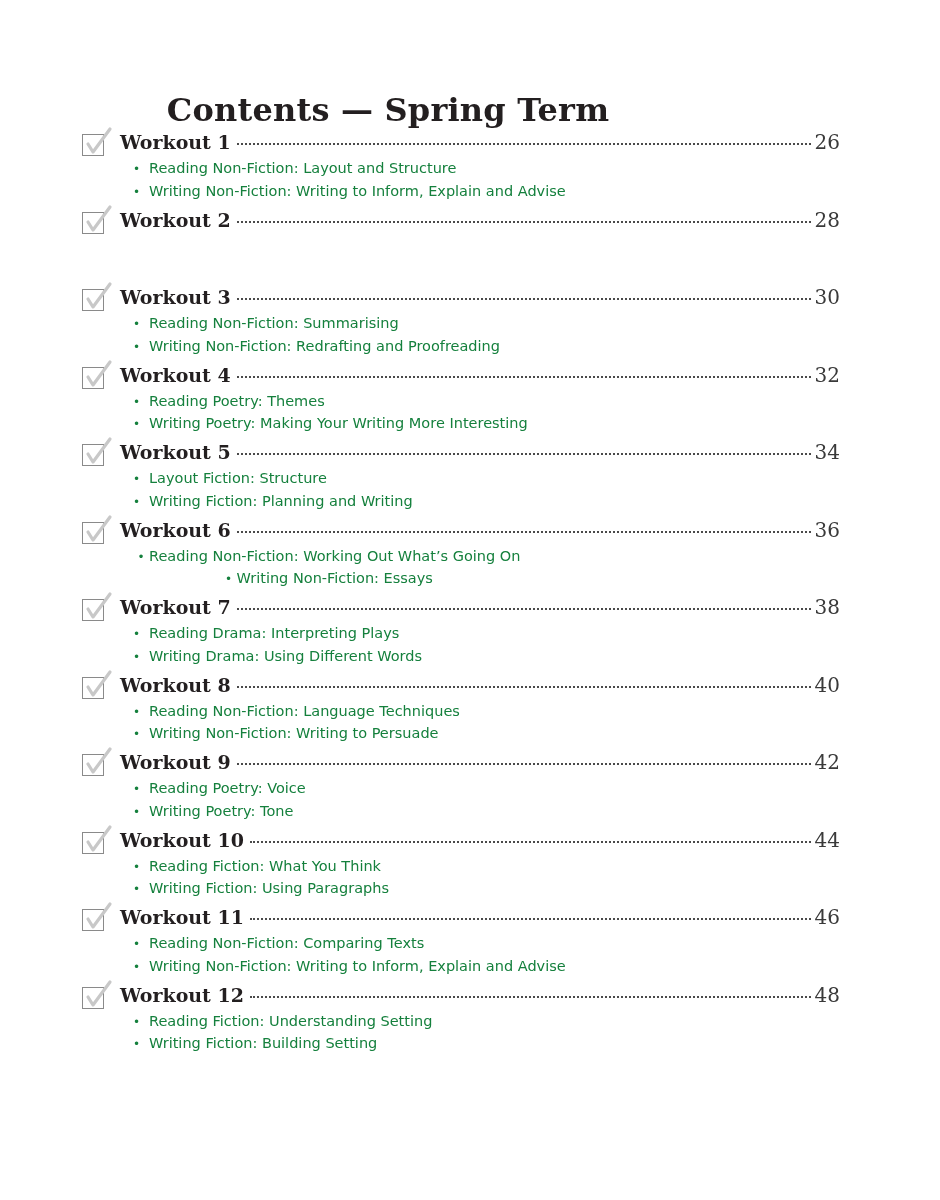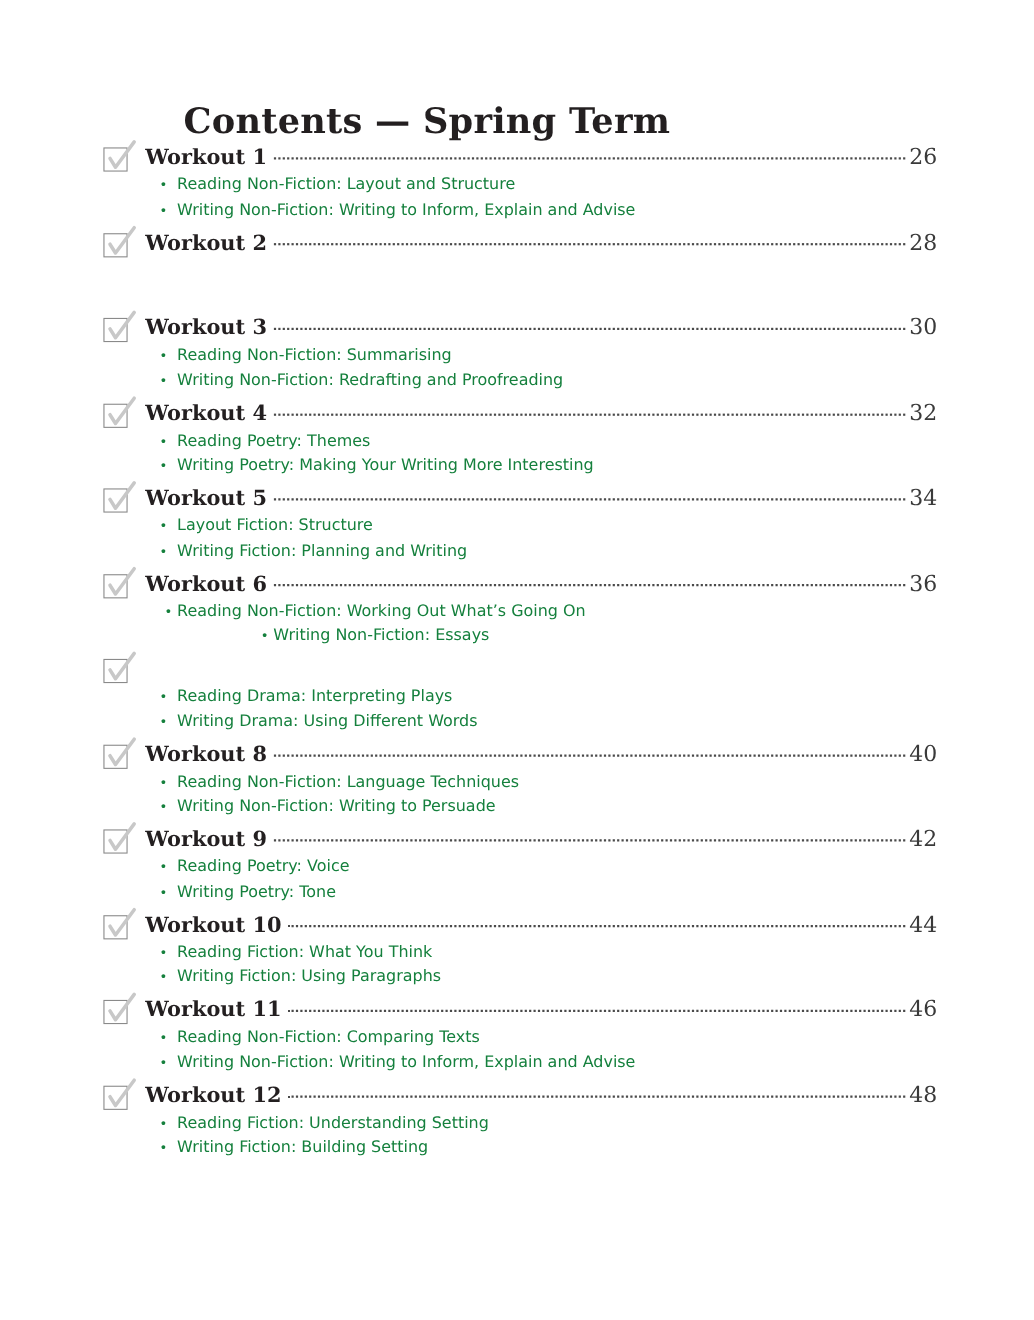--- a/index.html
+++ b/index.html
@@ -3,21 +3,21 @@
   <meta charset="utf-8">
   <style>
     html, body { margin: 0; padding: 0; background: #ffffff; }
     body { width: 940px; height: 1200px; position: relative; overflow: hidden; color: #231f20; }
     .title {
       position: absolute; left: 0; top: 70px; width: 776px; text-align: center;
       font-family: "DejaVu Serif", serif; font-weight: bold; font-size: 32px; letter-spacing: 0.2px;
       color: #231f20;
     }
     .toc { position: absolute; left: 0; top: 130px; width: 940px; }
-    .entry { position: absolute; left: 12px; width: 760px; height: 78px; }
+    .entry { position: absolute; left: 0; width: 760px; height: 78px; }
     .checkbox {
       position: absolute; left: 82px; top: 4px; width: 22px; height: 22px;
       border: 1.5px solid #8a8a8a; box-sizing: border-box; background: #fff;
     }
     .checkbox svg { position: absolute; left: 0; top: -8px; overflow: visible; }
     .head-row {
       position: absolute; left: 120px; top: 0; width: 720px; height: 30px;
       display: flex; align-items: baseline;
     }
     .head-label {
@@ -135,20 +135,25 @@
       <li><span class="bullet-dot">•</span><span class="topic-text">Reading Non-Fiction: Working Out What’s Going On</span></li>
       <li><span class="bullet-dot">•</span><span class="topic-text">Writing Non-Fiction: Essays</span></li>
     </ul>
   </div>
     <div class="entry" style="top: 465px;">
     <div class="checkbox">
       <svg width="30" height="30" viewBox="0 0 30 30">
         <path d="M5 17 L10 25 L27 2" fill="none" stroke="#c8c8c8" stroke-width="3.2" stroke-linecap="round" stroke-linejoin="round"></path>
       </svg>
     </div>
+    <div class="head-row">
+      <span class="head-label">Workout 7</span>
+      <span class="leader"></span>
+      <span class="page-num">38</span>
+    </div>
     <ul class="bullets">
       <li><span class="bullet-dot">•</span><span class="topic-text">Reading Drama: Interpreting Plays</span></li>
       <li><span class="bullet-dot">•</span><span class="topic-text">Writing Drama: Using Different Words</span></li>
     </ul>
   </div>
     <div class="entry" style="top: 542.5px;">
     <div class="checkbox">
       <svg width="30" height="30" viewBox="0 0 30 30">
         <path d="M5 17 L10 25 L27 2" fill="none" stroke="#c8c8c8" stroke-width="3.2" stroke-linecap="round" stroke-linejoin="round"></path>
       </svg>

